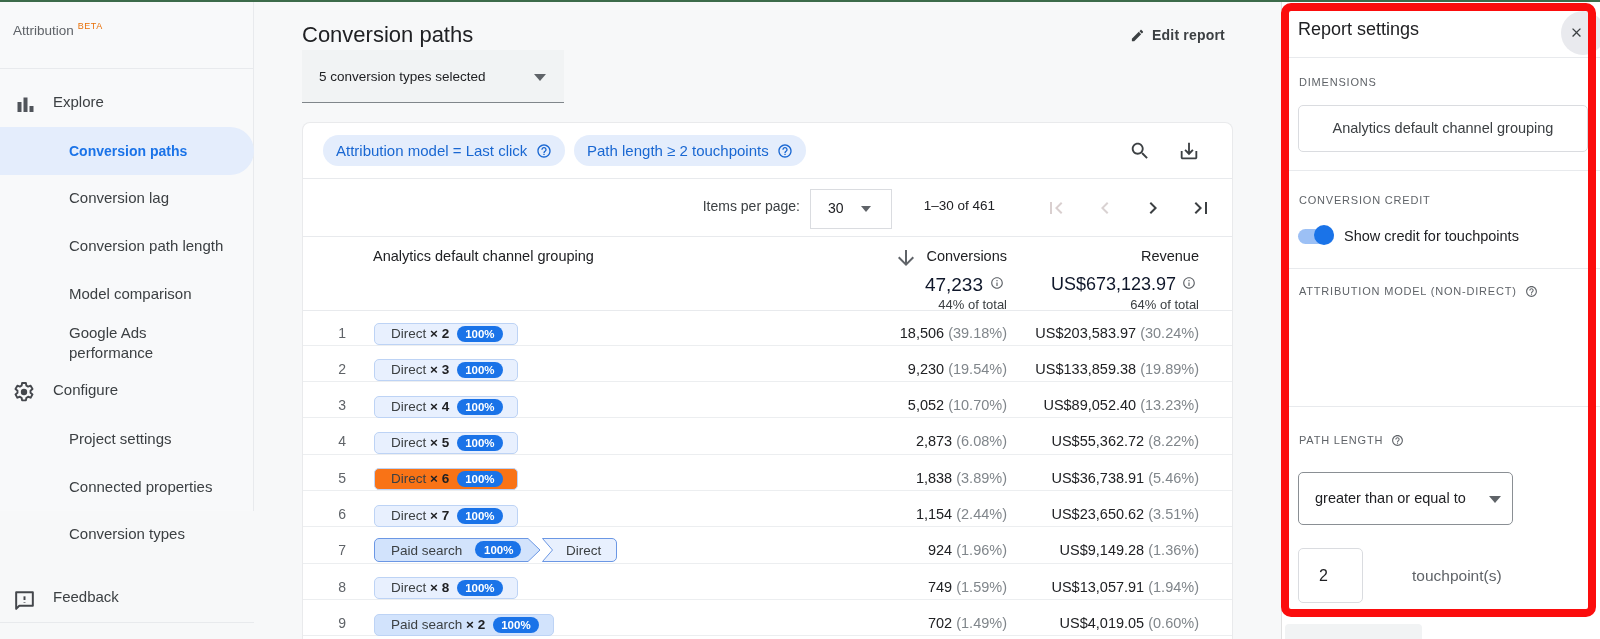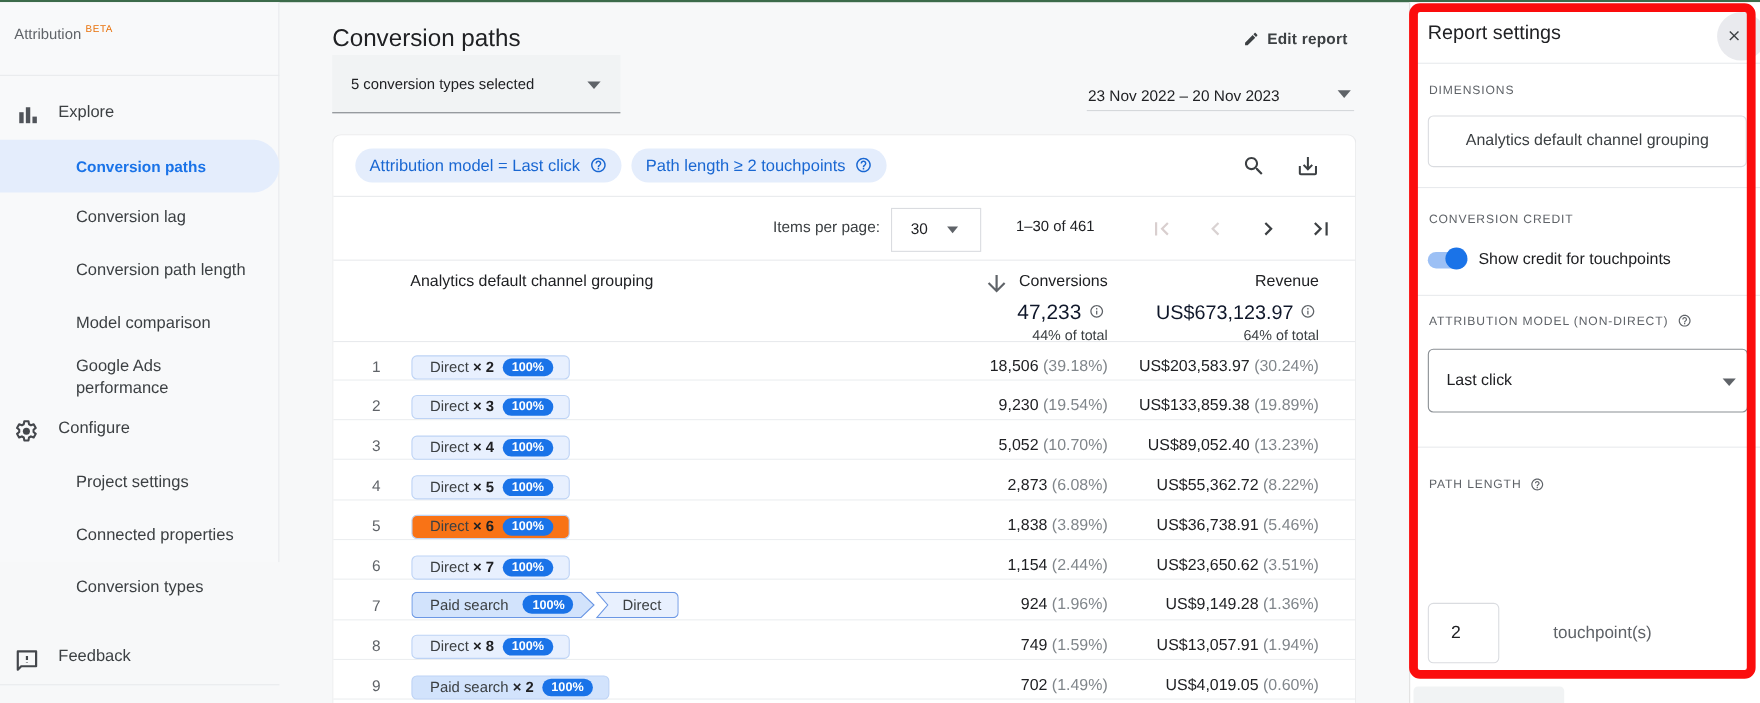--- a/index.html
+++ b/index.html
@@ -114,24 +114,20 @@
 <div id="main">
   <div id="title">Conversion paths</div>
   <div id="convsel">
       <span class="txt">5 conversion types selected</span>
     <div class="caret" style="left:232px;top:24px"></div>
   </div>
   <svg class="abs" style="left:875px;top:26px" width="15" height="15" viewBox="0 0 24 24" fill="#3c4043">
     <path d="M3 17.25V21h3.75L17.81 9.94l-3.75-3.75L3 17.25zM20.71 7.04c.39-.39.39-1.02 0-1.41l-2.34-2.34c-.39-.39-1.02-.39-1.41 0l-1.83 1.83 3.75 3.75 1.83-1.83z"></path>
   </svg>
   <div id="editbtn">Edit report</div>
-  <div id="daterange">
-      <span class="txt">23 Nov 2022 – 20 Nov 2023</span>
-    <div class="caret" style="left:228px;top:12px"></div>
-  </div>
 
   <div id="card">
     <div class="chip-f" style="left:20px">Attribution model = Last click
       <svg style="display:inline-block;vertical-align:-3px;margin-left:4px" width="16" height="16" viewBox="0 0 24 24" fill="#1967d2">
           <path d="M11 18h2v-2h-2v2zm1-16C6.48 2 2 6.48 2 12s4.48 10 10 10 10-4.48 10-10S17.52 2 12 2zm0 18c-4.41 0-8-3.59-8-8s3.59-8 8-8 8 3.59 8 8-3.59 8-8 8zm0-14c-2.21 0-4 1.79-4 4h2c0-1.1.9-2 2-2s2 .9 2 2c0 2-3 1.75-3 5h2c0-2.25 3-2.5 3-5 0-2.21-1.79-4-4-4z"></path>
         </svg>
     </div>
     <div class="chip-f" style="left:271px">Path length ≥ 2 touchpoints
       <svg style="display:inline-block;vertical-align:-3px;margin-left:4px" width="16" height="16" viewBox="0 0 24 24" fill="#1967d2">
           <path d="M11 18h2v-2h-2v2zm1-16C6.48 2 2 6.48 2 12s4.48 10 10 10 10-4.48 10-10S17.52 2 12 2zm0 18c-4.41 0-8-3.59-8-8s3.59-8 8-8 8 3.59 8 8-3.59 8-8 8zm0-14c-2.21 0-4 1.79-4 4h2c0-1.1.9-2 2-2s2 .9 2 2c0 2-3 1.75-3 5h2c0-2.25 3-2.5 3-5 0-2.21-1.79-4-4-4z"></path>
@@ -263,30 +259,30 @@
   <div class="p-label" style="top:192px">CONVERSION CREDIT</div>
   <div class="abs" style="left:16px;top:227px;width:36px;height:14.5px;background:#9cc0f5;border-radius:7.5px"></div>
   <div class="abs" style="left:32px;top:223px;width:20px;height:20px;background:#1a73e8;border-radius:50%"></div>
   <div id="p-toggletxt">Show credit for touchpoints</div>
   <div class="p-div" style="top:266px"></div>
   <div class="p-label" style="top:282.5px">ATTRIBUTION MODEL (NON-DIRECT)
     <svg style="display:inline-block;vertical-align:-3px;margin-left:4px" width="13" height="13" viewBox="0 0 24 24" fill="#5f6368">
         <path d="M11 18h2v-2h-2v2zm1-16C6.48 2 2 6.48 2 12s4.48 10 10 10 10-4.48 10-10S17.52 2 12 2zm0 18c-4.41 0-8-3.59-8-8s3.59-8 8-8 8 3.59 8 8-3.59 8-8 8zm0-14c-2.21 0-4 1.79-4 4h2c0-1.1.9-2 2-2s2 .9 2 2c0 2-3 1.75-3 5h2c0-2.25 3-2.5 3-5 0-2.21-1.79-4-4-4z"></path>
       </svg>
   </div>
-  <div class="selbox" style="left:16px;top:315px;width:291px;height:58px">
-    <span class="txt" style="top:20px">Last click</span>
-    <div class="caret" style="left:267px;top:26px"></div>
-  </div>
   <div class="p-div" style="top:404px"></div>
   <div class="p-label" style="top:432px">PATH LENGTH
     <svg style="display:inline-block;vertical-align:-3px;margin-left:4px" width="13" height="13" viewBox="0 0 24 24" fill="#5f6368">
         <path d="M11 18h2v-2h-2v2zm1-16C6.48 2 2 6.48 2 12s4.48 10 10 10 10-4.48 10-10S17.52 2 12 2zm0 18c-4.41 0-8-3.59-8-8s3.59-8 8-8 8 3.59 8 8-3.59 8-8 8zm0-14c-2.21 0-4 1.79-4 4h2c0-1.1.9-2 2-2s2 .9 2 2c0 2-3 1.75-3 5h2c0-2.25 3-2.5 3-5 0-2.21-1.79-4-4-4z"></path>
       </svg>
   </div>
+  <div class="selbox" style="left:16px;top:470px;width:215px;height:53px">
+    <span class="txt" style="top:17px">greater than or equal to</span>
+    <div class="caret" style="left:190px;top:23px"></div>
+  </div>
   <div class="selbox" style="left:16px;top:546px;width:65px;height:55px;border-color:#dadce0">
     <span class="txt" style="left:20px;top:18px;font-size:16px">2</span>
   </div>
   <div id="p-tp">touchpoint(s)</div>
   <div id="p-footer"></div>
 </div>
 
 <div id="redbox"></div>
 
 </body></html>

